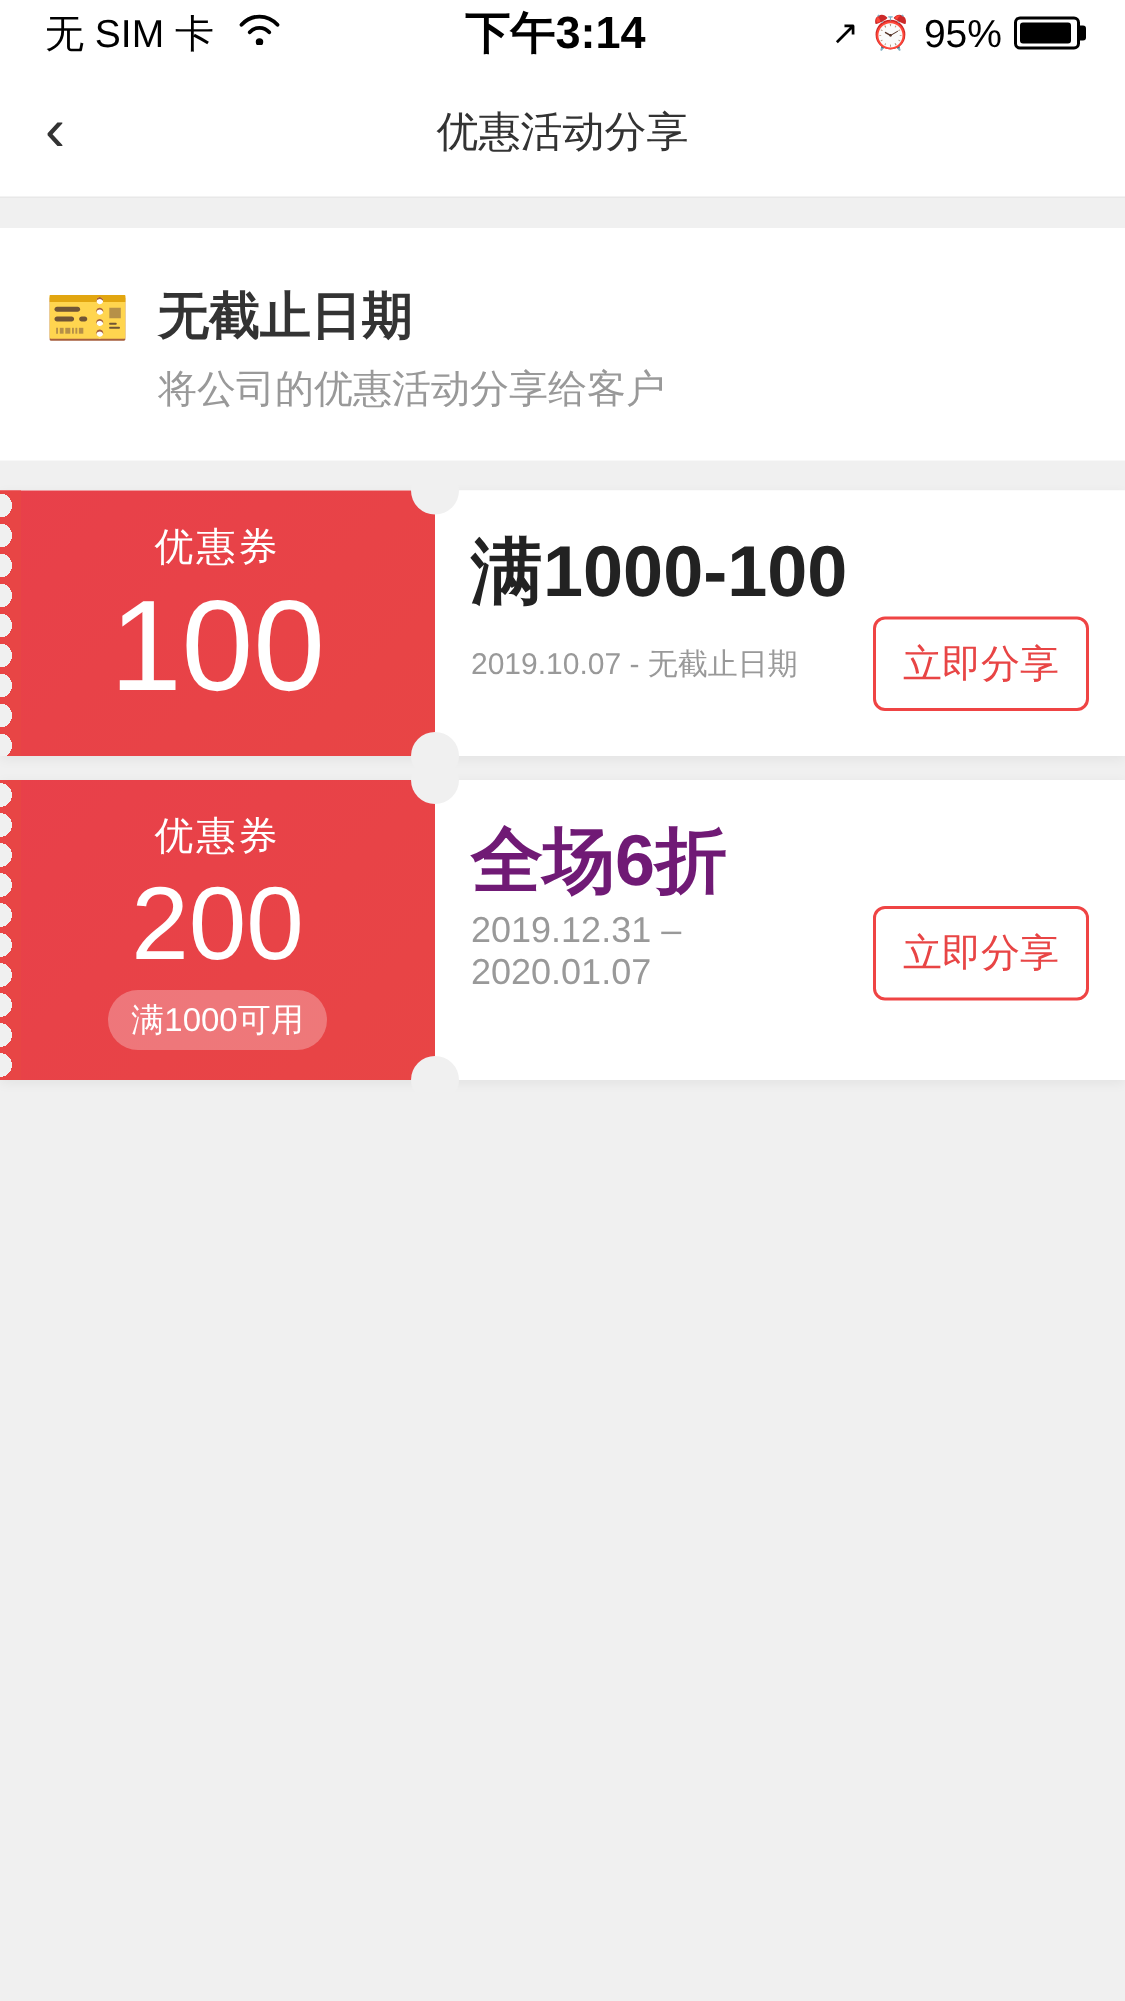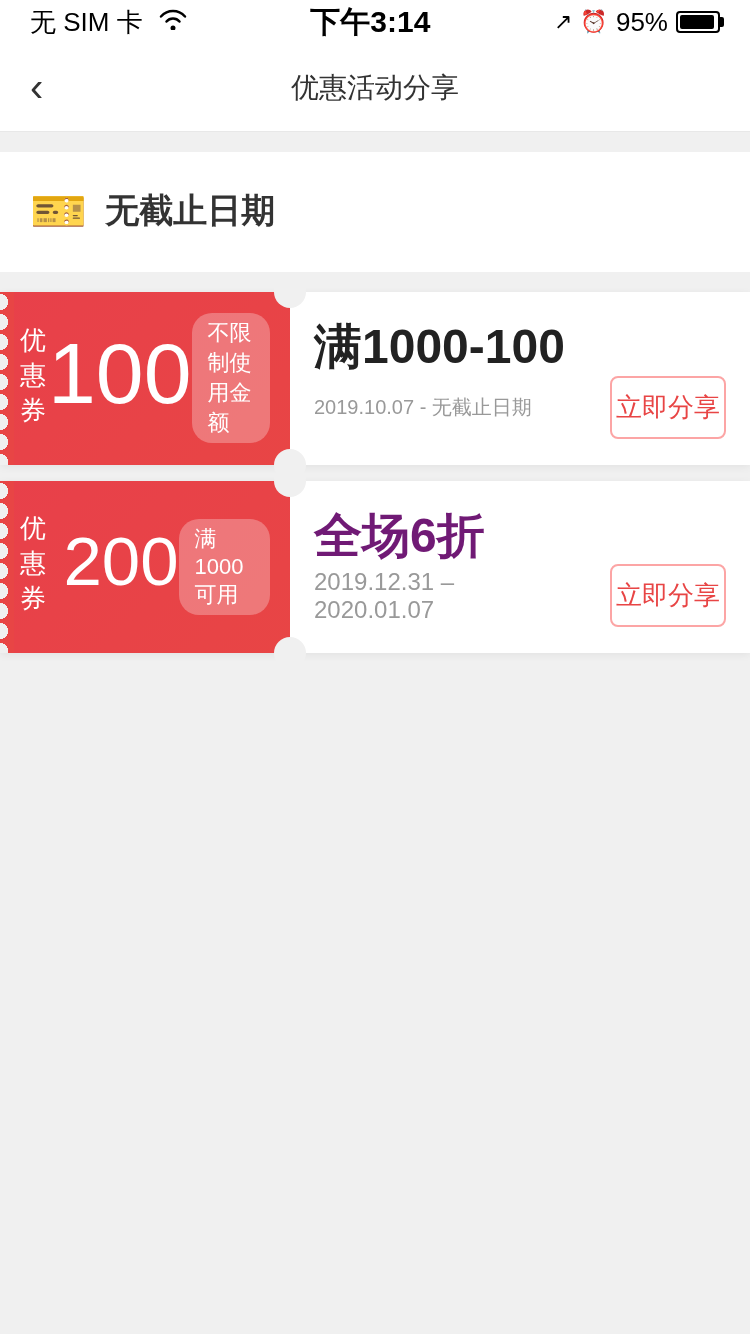--- a/index.html
+++ b/index.html
@@ -150,24 +150,24 @@
     .coupon-right-bottom {
       display: flex;
       align-items: center;
       justify-content: space-between;
     }
     .coupon-date {
       font-size: 22px;
       color: #999;
     }
     .coupon-share-btn {
-      border: 2px solid #fca5a5;
+      border: 2px solid #ef4444;
       color: #e84545;
       background: transparent;
-      padding: 12px 4px;
+      padding: 12px 18px;
       border-radius: 8px;
       font-size: 26px;
       cursor: pointer;
       white-space: nowrap;
       margin-left: 45px;
     }
 
     
     .main-content {
       background: #f0f0f0;
@@ -187,21 +187,21 @@
       display: flex;
       width: 100%;
       position: relative;
     }
 
     
     .coupon-red-section {
       width: 290px;
       background: linear-gradient(135deg, #e8404a, #e84545);
       display: flex;
-      flex-direction: row;
+      flex-direction: column;
       align-items: center;
       justify-content: center;
       padding: 20px 20px;
       position: relative;
       clip-path: none;
     }
 
     
     .notch-top {
       position: absolute;
@@ -244,21 +244,21 @@
         radial-gradient(circle at 0 170px, #f0f0f0 8px, transparent 8px),
         radial-gradient(circle at 0 190px, #f0f0f0 8px, transparent 8px);
       background-color: #e84545;
     }
 
     .coupon-white-section {
       flex: 1;
       padding: 26px 24px;
       display: flex;
       flex-direction: column;
-      justify-content: space-between;
+      justify-content: flex-start;
       background: #fff;
     }
 
     .empty-area {
       height: 400px;
       background: #f0f0f0;
     }
   </style>
 </head>
 <body>
@@ -292,34 +292,34 @@
   <span class="nav-back">‹</span>
   <span class="nav-title">优惠活动分享</span>
 </div>
 
 <div class="main-content">
 
   <div class="section-header">
     <span class="section-icon">🎫</span>
     <div class="section-text">
       <div class="title">无截止日期</div>
+      <div class="subtitle">将公司的优惠活动分享给客户</div>
     </div>
   </div>
 
   <div class="coupons-container">
 
     <div class="coupon-card-outer">
       <div class="coupon-ticket">
 
         <div class="coupon-red-section">
           <div class="notch-top"></div>
           <div class="notch-bottom"></div>
           <div class="coupon-label" style="color:#fff; font-size:26px; margin-bottom:6px; letter-spacing:2px;">优惠券</div>
           <div class="coupon-value" style="color:#fff; font-size:86px; font-weight:400; line-height:1; margin-bottom:10px;">100</div>
-          <div class="coupon-condition" style="color:#fff; font-size:22px; background:rgba(255,255,255,0.28); padding:5px 16px; border-radius:20px;">不限制使用金额</div>
         </div>
 
         <div class="coupon-white-section">
           <div class="coupon-right-title" style="font-size:48px; font-weight:600; color:#222;">满1000-100</div>
           <div class="coupon-right-bottom">
             <span class="coupon-date" style="font-size:20px; color:#999;">2019.10.07 - 无截止日期</span>
             <button class="coupon-share-btn">立即分享</button>
           </div>
         </div>
       </div>

